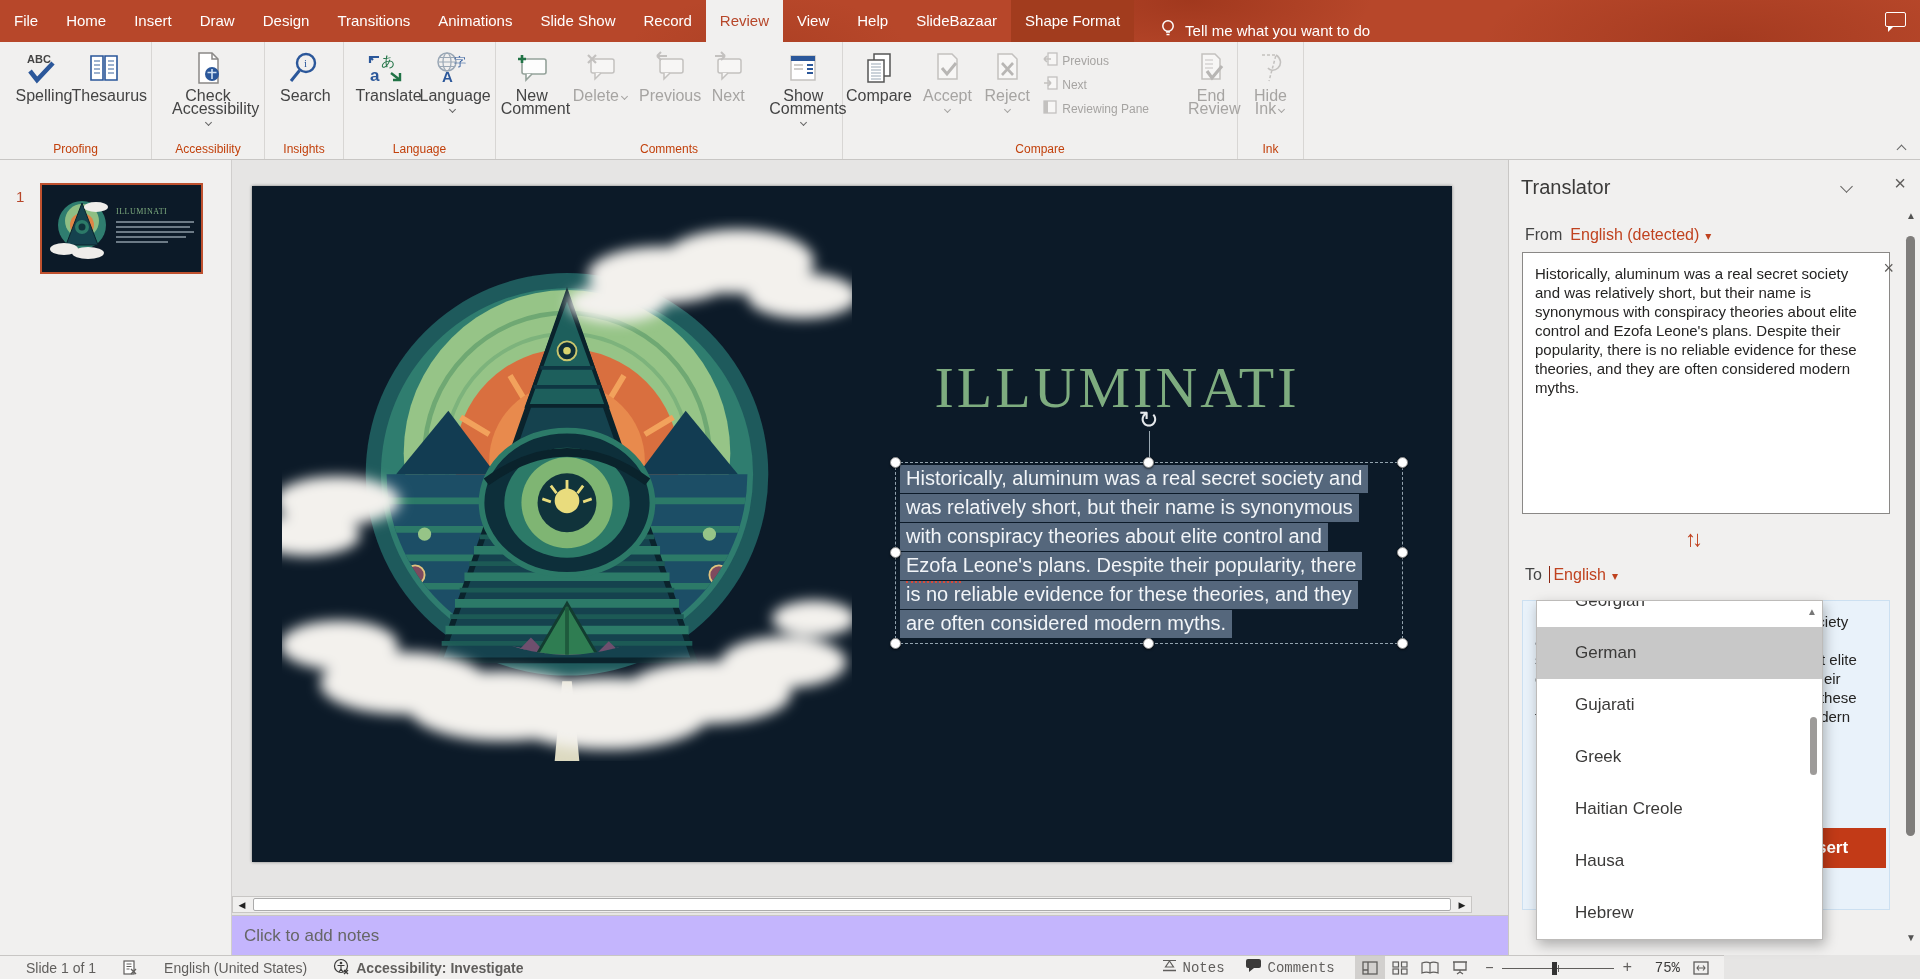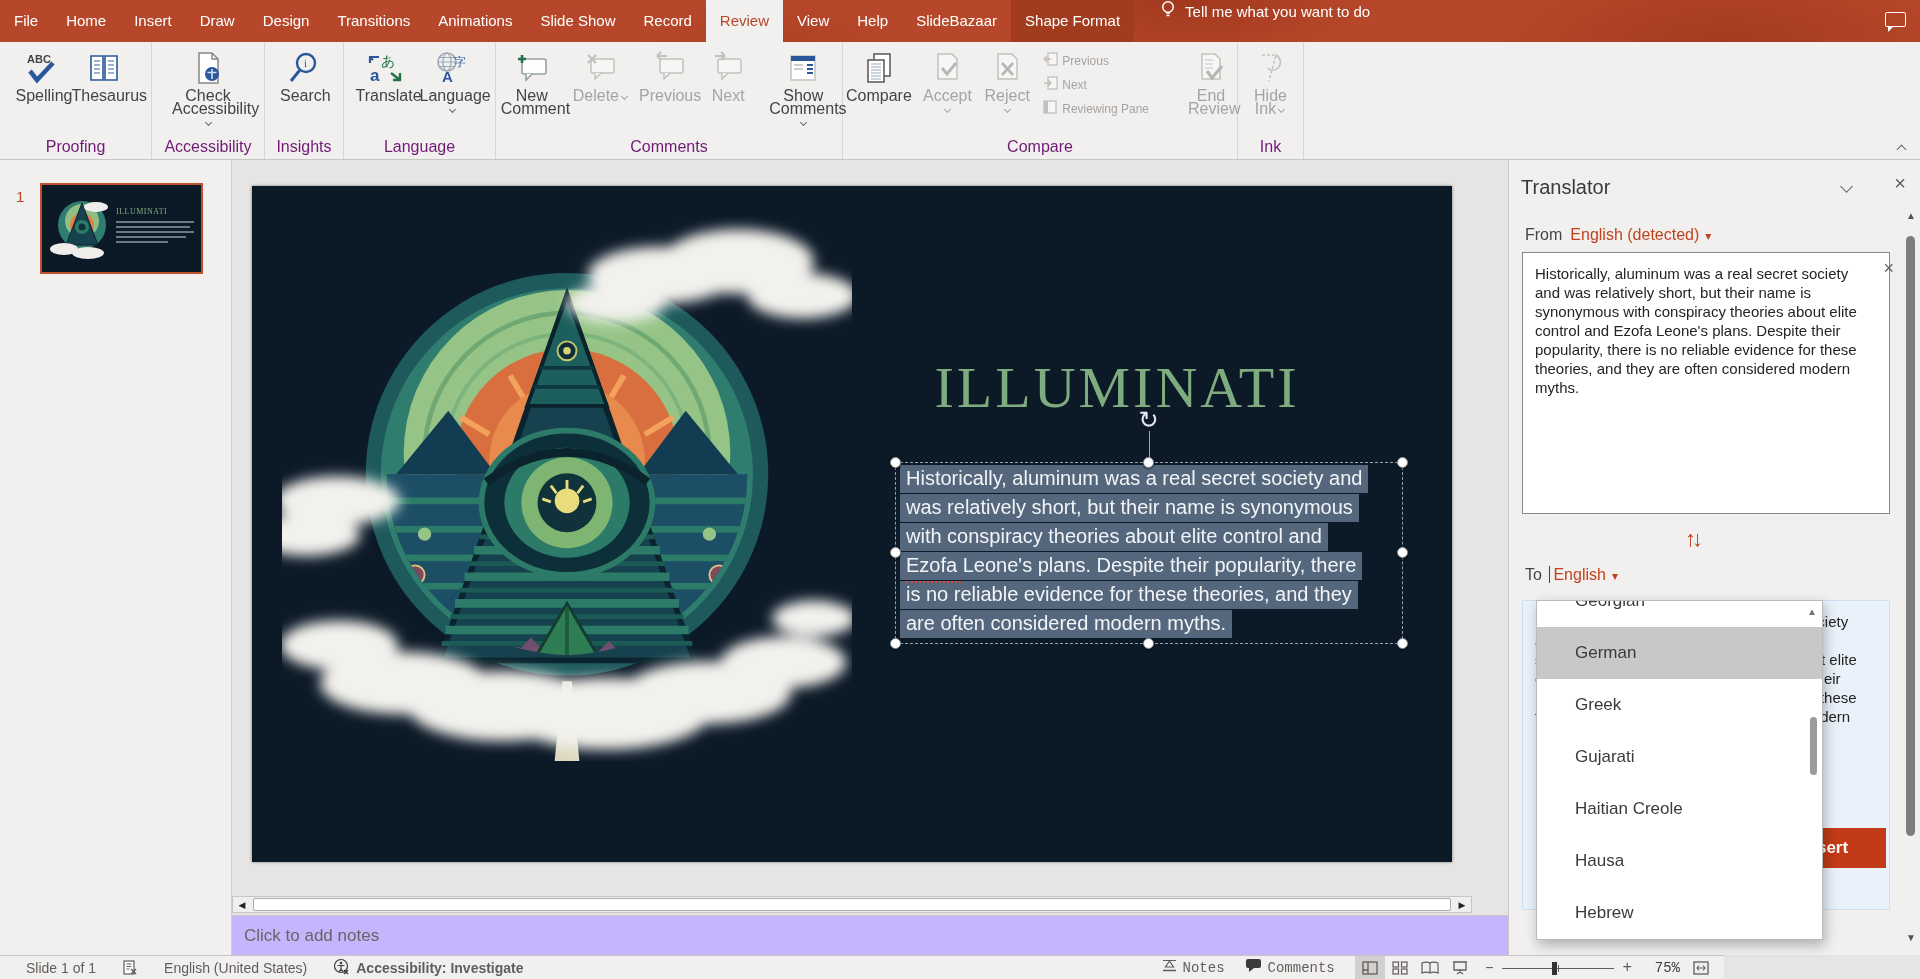--- a/index.html
+++ b/index.html
@@ -4,33 +4,33 @@
 <style>
   *{margin:0;padding:0;box-sizing:border-box;}
   html,body{width:1920px;height:979px;overflow:hidden;}
   body{font-family:"Liberation Sans",sans-serif;background:#E6E5E4;position:relative;font-size:14px;color:#3B3A39;}
 
   
   #titlebar{position:absolute;left:0;top:0;width:1920px;height:42px;background-color:#B7472A;
     background-image:radial-gradient(ellipse 260px 90px at 62% 0%, rgba(125,32,10,.38), transparent 70%),
       radial-gradient(ellipse 340px 110px at 90% 100%, rgba(125,32,10,.32), transparent 72%),
       radial-gradient(ellipse 200px 80px at 40% 120%, rgba(150,50,22,.30), transparent 70%);
-    display:flex;align-items:flex-start;}
+    display:flex;align-items:flex-end;}
   .tab{color:#fff;font-size:15px;line-height:42px;padding:0 14px;white-space:nowrap;cursor:default;}
   .tab.active{background:#F1F0EF;color:#B7472A;}
   .tab.context{background:#A23C1E;}
   #tellme{display:flex;align-items:center;gap:9px;color:#fff;font-size:15px;margin-left:26px;white-space:nowrap;}
   #feedback-icon{position:absolute;right:14px;top:12px;width:21px;height:15px;border:1.6px solid #fff;border-radius:2px;}
   #feedback-icon::after{content:"";position:absolute;left:2px;bottom:-6px;border:3px solid transparent;border-top-color:#fff;border-left-color:#fff;}
 
   
   #ribbon{position:absolute;left:0;top:42px;width:1920px;height:118px;background:#F1F0EF;border-bottom:1px solid #C8C6C4;display:flex;}
   .rgroup{position:relative;border-right:1px solid #D8D6D4;height:100%;flex:0 0 auto;}
   .rbtns{display:flex;align-items:flex-start;height:96px;padding-top:5px;justify-content:center;}
-  .rglabel{position:absolute;left:0;right:0;bottom:3px;text-align:center;font-size:16px;color:#701a75;}
+  .rglabel{position:absolute;left:0;right:0;bottom:3px;text-align:center;font-size:12px;color:#c2410c;}
   .rbtn{display:flex;flex-direction:column;align-items:center;padding:2px 3px;border-radius:2px;}
   .ric{height:38px;display:flex;align-items:center;justify-content:center;}
   .rlab{font-size:16px;line-height:13px;text-align:center;color:#444;margin-top:2px;}
   .dis .rlab, .dis .rglabel{color:#A6A4A2;}
   .chev{display:inline-block;width:8px;height:7px;margin-left:2px;position:relative;}
   .chev::after{content:"";position:absolute;left:1px;top:0px;width:4px;height:4px;border-right:1.4px solid #666;border-bottom:1.4px solid #666;transform:rotate(45deg);}
   .dis .chev::after{border-color:#A6A4A2;}
   .scol{display:flex;flex-direction:column;justify-content:flex-start;gap:5px;padding:4px 4px;}
   .sbtn{display:flex;align-items:center;gap:4px;font-size:12px;color:#444;white-space:nowrap;}
   .sbtn.dis{color:#A6A4A2;}
@@ -538,22 +538,22 @@
     </div>
 
     <div id="res-box">Historically, aluminum was a real secret society and was relatively short, but their name is synonymous with conspiracy theories about elite control and Ezofa Leone's plans. Despite their popularity, there is no reliable evidence for these theories, and they are often considered modern myths.</div>
 
     <div id="insert-btn">Insert</div>
 
     <div id="dropdown">
       <div class="ddlist">
           <div class="dditem">Georgian</div>
           <div class="dditem hl">German</div>
+          <div class="dditem">Gujarati</div>
           <div class="dditem">Greek</div>
-          <div class="dditem">Gujarati</div>
           <div class="dditem">Haitian Creole</div>
           <div class="dditem">Hausa</div>
           <div class="dditem">Hebrew</div>
         </div>
       <span id="dd-up">▲</span>
       <span id="dd-thumb"></span>
     </div>
 
     <div id="pscroll">
       <span class="parr" style="top:0">▲</span>

